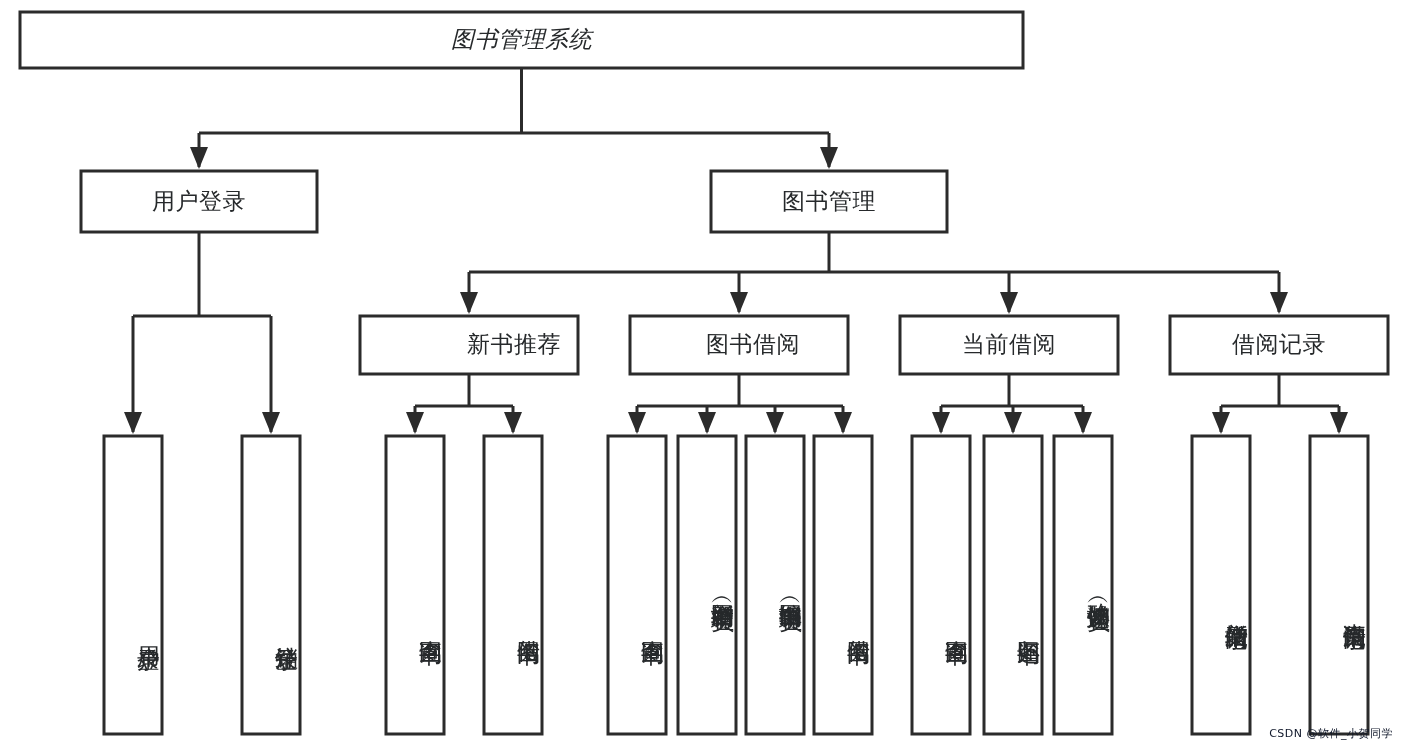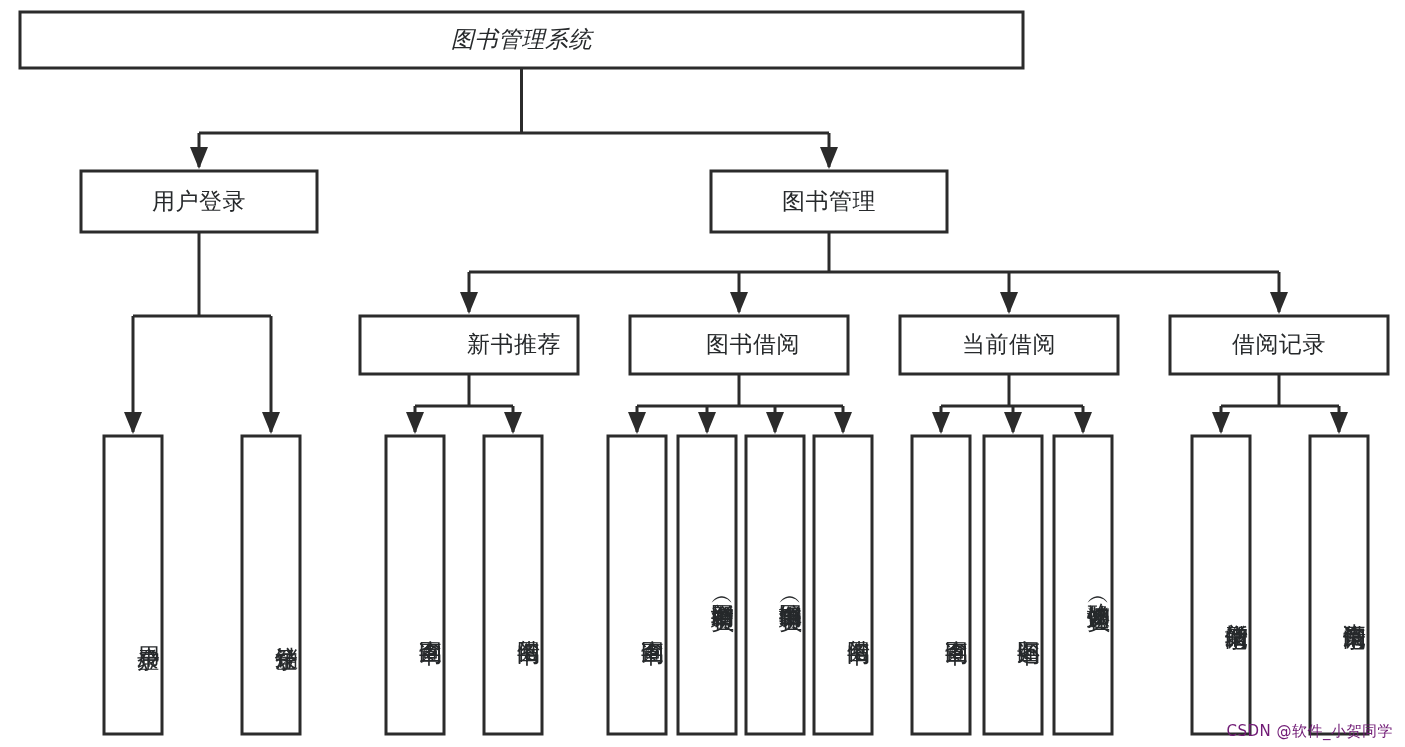--- a/index.html
+++ b/index.html
@@ -64,22 +64,22 @@
     writing-mode: vertical-rl;
     text-orientation: upright;
     letter-spacing: 1px;
     white-space: nowrap;
     pointer-events: none;
   }
   .watermark {
     position: absolute;
     right: 12px;
     bottom: 6px;
-    font-size: 15px;
-    color: #701a75;
+    font-size: 11px;
+    color: #0f172a;
     letter-spacing: 0.5px;
     white-space: nowrap;
     pointer-events: none;
   }
 </style>
 </head>
 <body>
 
 <div id="diagram-root">
 

